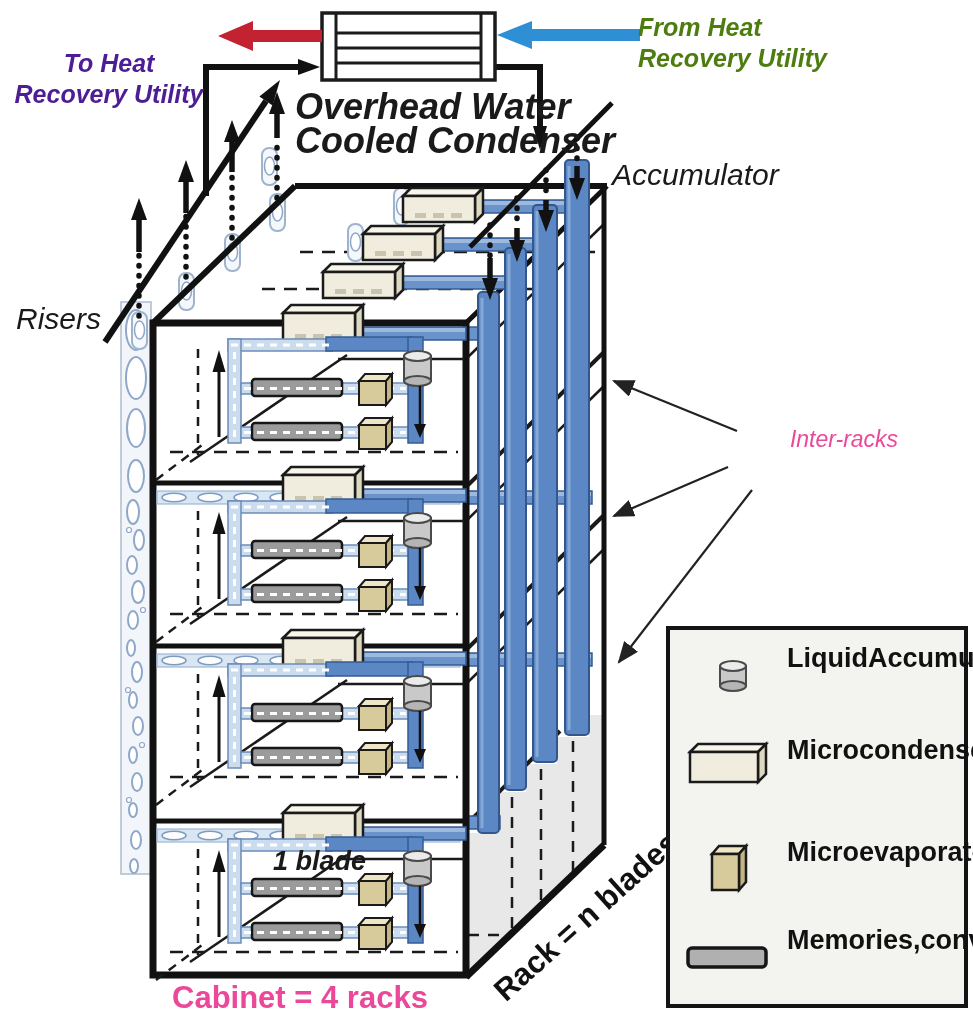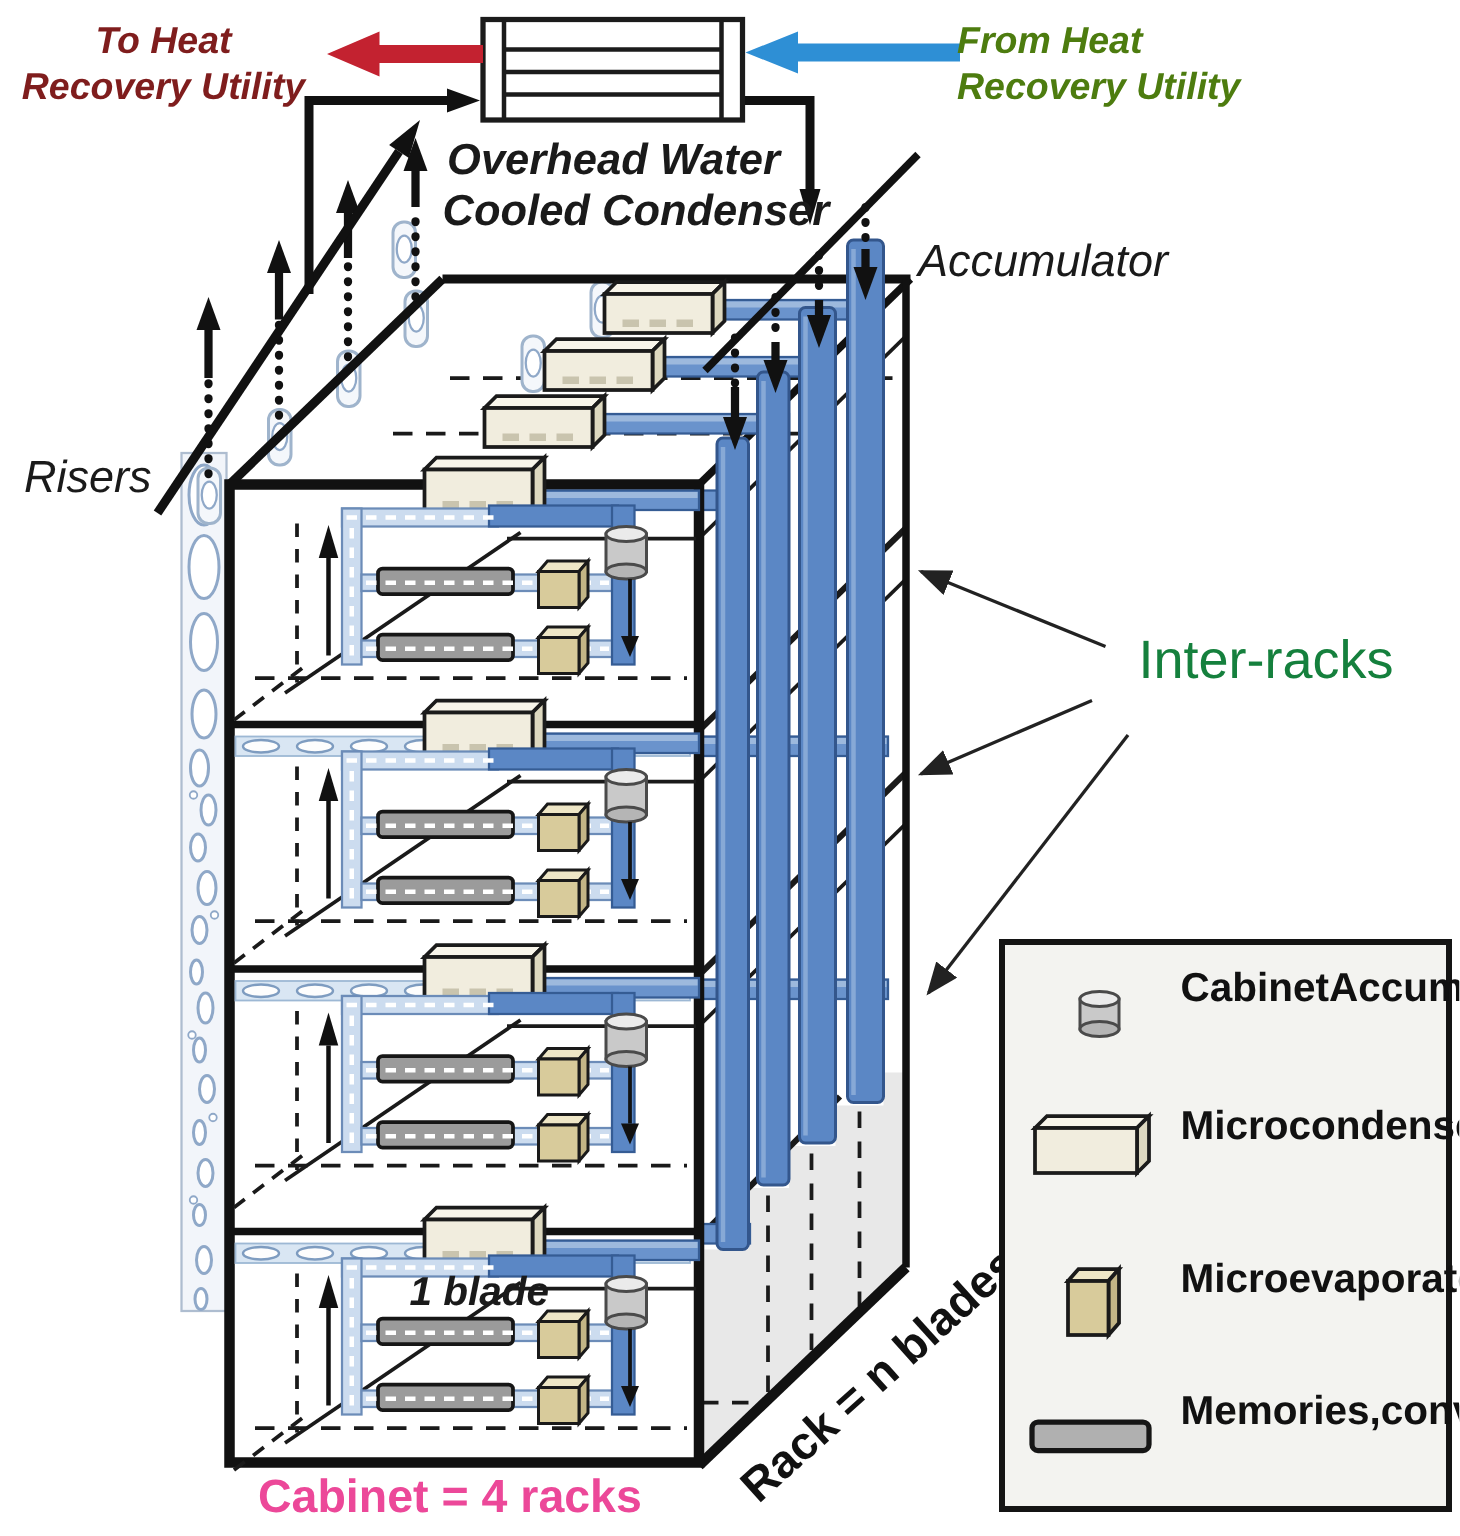--- a/index.html
+++ b/index.html
@@ -1,25 +1,25 @@
 <!DOCTYPE html>
 <html><head>
 <meta charset="utf-8">
 <style>
   html,body{margin:0;padding:0;background:#ffffff;}
   #stage{position:relative;width:973px;height:1024px;background:#ffffff;overflow:hidden;
          font-family:"Liberation Sans","DejaVu Sans",sans-serif;color:#1a1a1a;}
   #diagram-svg{position:absolute;left:0;top:0;}
   .lbl{position:absolute;white-space:nowrap;}
   .lbl span{display:block;}
-  .red-label{color:#7f1d1d;font-weight:bold;font-style:italic;font-size:25px;line-height:31px;text-align:center;}
+  .red-label{color:#4c1d95;font-weight:bold;font-style:italic;font-size:25px;line-height:31px;text-align:center;margin-top:36px;}
   .blue-label{color:#4d7c0f;font-weight:bold;font-style:italic;font-size:25px;line-height:31px;text-align:left;}
-  .black-bold-italic{color:#1a1a1a;font-weight:bold;font-style:italic;font-size:29px;line-height:34px;text-align:center;}
+  .black-bold-italic{color:#1a1a1a;font-weight:bold;font-style:italic;font-size:36px;line-height:34px;text-align:center;}
   .plain-italic{color:#1a1a1a;font-style:italic;font-size:30px;}
-  .inter-label{color:#15803d;font-size:36px;line-height:43px;text-align:center;}
+  .inter-label{color:#ec4899;font-style:italic;font-size:23px;line-height:43px;text-align:center;}
   .blade-label{color:#1a1a1a;font-weight:bold;font-style:italic;font-size:27px;}
   .cabinet-label{color:#ec4899;font-weight:bold;font-size:31px;}
   .rack-label{color:#111;font-weight:bold;font-size:31px;transform:rotate(-42deg);transform-origin:0 0;}
   #legend-box{position:absolute;left:666px;top:626px;width:302px;height:382px;
               background:#f3f3f0;border:4px solid #141414;box-sizing:border-box;}
   .legend-item-label{position:absolute;left:117px;font-weight:bold;font-size:27px;line-height:37px;color:#111;}
   .legend-icon{position:absolute;}
 </style>
 </head>
 <body>
@@ -366,21 +366,21 @@
 
 <div id="legend-box">
   <span class="legend-icon" style="left:46px;top:26px;">
     <svg width="34" height="40" viewBox="0 0 34 40">
       <rect x="4" y="10" width="26" height="20" fill="#c9c9c9" stroke="#4a4a4a" stroke-width="2"></rect>
       <ellipse cx="17" cy="30" rx="13" ry="5" fill="#b5b5b5" stroke="#4a4a4a" stroke-width="2"></ellipse>
       <ellipse cx="17" cy="10" rx="13" ry="5" fill="#ebebeb" stroke="#4a4a4a" stroke-width="2"></ellipse>
     </svg>
   </span>
   <div class="legend-item-label" style="top:10px;">
-    <span>Cabinet</span><span>Accumulator</span>
+    <span>Liquid</span><span>Accumulator</span>
   </div>
 
   <span class="legend-icon" style="left:16px;top:110px;">
     <svg width="84" height="46" viewBox="0 0 84 46">
       <polygon points="4,12 12,4 80,4 72,12" fill="#f8f5ea" stroke="#1b1b1b" stroke-width="2.5"></polygon>
       <polygon points="72,42 80,34 80,4 72,12" fill="#ddd8c0" stroke="#1b1b1b" stroke-width="2.5"></polygon>
       <rect x="4" y="12" width="68" height="30" fill="#f1edde" stroke="#1b1b1b" stroke-width="2.5"></rect>
     </svg>
   </span>
   <div class="legend-item-label" style="top:102px;">

